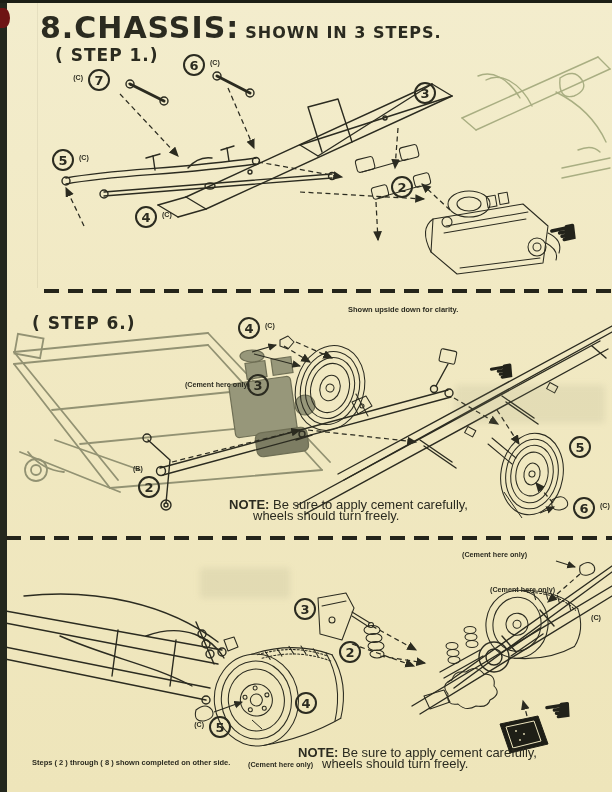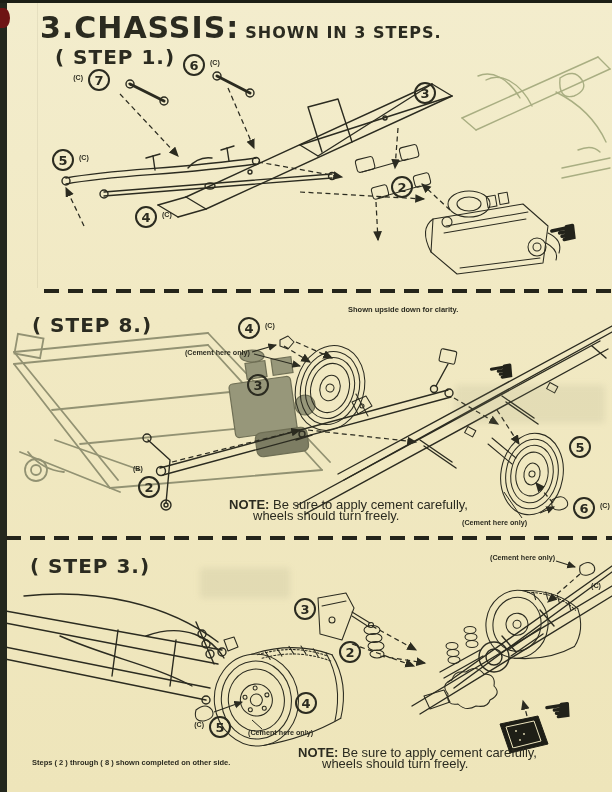--- a/index.html
+++ b/index.html
@@ -21,35 +21,35 @@
   .ht{stroke:#8e8e6f;fill:none;stroke-width:1.8;stroke-linecap:round;opacity:.95;}
   .dash{stroke:#2b2b20;fill:none;stroke-width:1.25;stroke-dasharray:5 3.5;marker-end:url(#ah);}
   .sol{stroke:#2b2b20;fill:none;stroke-width:1.1;marker-end:url(#ah);}
 
   .pagetitle{position:absolute;left:40px;top:10px;white-space:nowrap;}
   .pagetitle .big{font-family:"DejaVu Sans","Liberation Sans",sans-serif;font-weight:900;
                   font-size:30px;letter-spacing:1px;}
   .pagetitle .sub{font-family:"DejaVu Sans","Liberation Sans",sans-serif;font-weight:900;
                   font-size:16px;letter-spacing:1px;margin-left:6px;}
   .steplabel{position:absolute;font-family:"DejaVu Sans","Liberation Sans",sans-serif;
-             font-weight:900;font-size:20px;letter-spacing:1px;white-space:nowrap;}
+             font-weight:900;font-size:17px;letter-spacing:1px;white-space:nowrap;}
   .heading{position:absolute;white-space:nowrap;display:flex;align-items:baseline;gap:6px;}
   .heading .h2{font-family:"Liberation Sans",sans-serif;font-weight:800;font-size:15px;letter-spacing:.6px;}
   .heading .hnote{font-weight:700;font-size:7.5px;}
 
   .co{position:absolute;width:22px;height:22px;}
   .circ{position:absolute;inset:0;border:2.2px solid #2b2b20;border-radius:50%;
         display:flex;align-items:center;justify-content:center;
         font-family:"DejaVu Sans",sans-serif;font-weight:700;font-size:13px;}
   .tag{position:absolute;font-weight:700;font-size:7px;white-space:nowrap;}
   .tag-l{right:27px;top:5px;}
   .tag-r{left:27px;top:5px;}
   .tag-t{left:-5px;top:-11px;}
 
-  .smalllabel{position:absolute;font-weight:700;font-size:7.2px;white-space:nowrap;}
+  .smalllabel{position:absolute;font-weight:700;font-size:7.2px;white-space:nowrap;margin-top:32px;}
   .ra{text-align:right;}
   .noteblock{position:absolute;font-weight:400;font-size:13px;line-height:11px;white-space:nowrap;}
   .noteblock .ind{margin-left:24px;}
   .footerline{position:absolute;font-weight:700;font-size:7.5px;white-space:nowrap;}
   .hand{position:absolute;line-height:1;color:#22221a;font-family:"DejaVu Sans",sans-serif;}
   .divider{position:absolute;height:4px;
            background:repeating-linear-gradient(90deg,#24241a 0 15px,transparent 15px 24px);}
 </style>
 </head>
 <body>
@@ -379,25 +379,24 @@
   </svg>
 
   <div class="edge-left"></div>
   <div class="edge-top"></div>
   <div class="corner-red"></div>
   <div class="fold"></div>
   <div class="ghost" style="left:455px;top:385px;width:150px;height:38px;"></div>
   <div class="ghost" style="left:200px;top:568px;width:90px;height:30px;"></div>
 
   <div class="pagetitle">
-    <span class="big">3.CHASSIS:</span><span class="sub">SHOWN IN 3 STEPS.</span>
+    <span class="big">8.CHASSIS:</span><span class="sub">SHOWN IN 3 STEPS.</span>
   </div>
   <div class="steplabel" style="left:55px;top:45px;">( STEP 1.)</div>
-  <div class="steplabel" style="left:32px;top:313px;">( STEP 8.)</div>
-  <div class="steplabel" style="left:30px;top:554px;">( STEP 3.)</div>
+  <div class="steplabel" style="left:32px;top:313px;">( STEP 6.)</div>
 
   <div class="heading" style="left:348px;top:305px;">
     <span class="hnote">Shown upside down for clarity.</span>
   </div>
 
   <div class="divider" style="left:44px;top:289px;width:568px;"></div>
   <div class="divider" style="left:6px;top:536px;width:606px;"></div>
 
   <div class="co" style="left:88px;top:69px;">
     <span class="tag tag-l">(C)</span>

